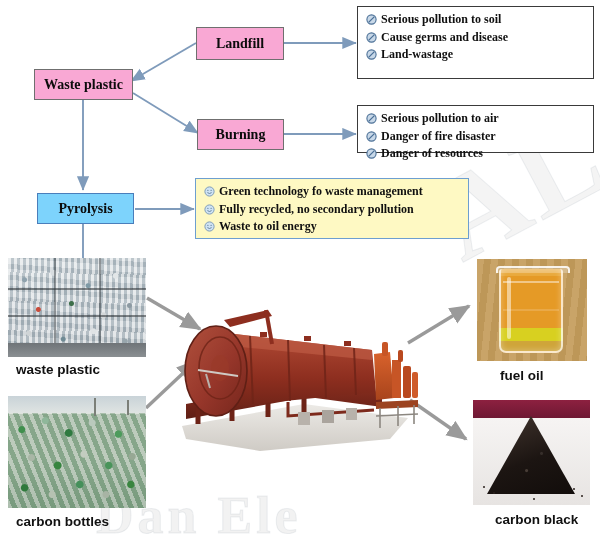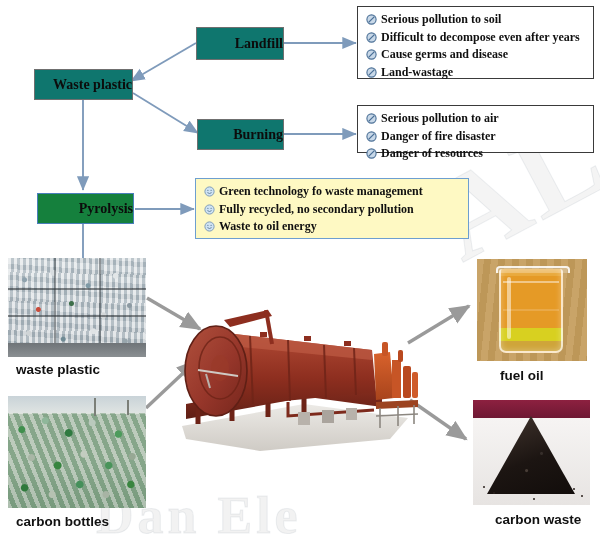--- a/index.html
+++ b/index.html
@@ -33,28 +33,26 @@
     position:absolute;
     box-sizing:border-box;
     display:flex;align-items:center;justify-content:center;
     font-family:"Liberation Serif",serif;
     font-weight:700;
     color:#0c0c0c;
     text-align:center;
     line-height:1.1;
   }
   .node-plain{
-    background:#0f766e;
+    background:#f9a8d4;
     border:1.6px solid #6f6f6f;
-    justify-content:flex-end;
   }
   .node-blue{
-    background:#15803d;
+    background:#7dd3fc;
     border:1.6px solid #4a7ebb;
-    justify-content:flex-end;
   }
   .listbox{
     position:absolute;
     box-sizing:border-box;
     border:1.6px solid #3a3a3a;
     background:#ffffff;
     padding:6px 8px 6px 8px;
   }
   .listbox-blue{
     border:1.6px solid #6d9fd0;
@@ -242,29 +240,20 @@
   <div class="listbox" style="left:357px;top:6px;width:237px;height:73px;">
     <ul>
       <li>
         <span class="bullet bullet-ban">
           <svg width="11" height="11" viewBox="0 0 11 11">
               <circle cx="5.5" cy="5.5" r="4.6" fill="#c8d8e8" stroke="#4a6f96" stroke-width="1.1"></circle>
               <line x1="2.6" y1="8.4" x2="8.4" y2="2.6" stroke="#4a6f96" stroke-width="1.3"></line>
             </svg>
         </span>
         <span>Serious pollution to soil</span>
-      </li>
-      <li>
-        <span class="bullet bullet-ban">
-          <svg width="11" height="11" viewBox="0 0 11 11">
-              <circle cx="5.5" cy="5.5" r="4.6" fill="#c8d8e8" stroke="#4a6f96" stroke-width="1.1"></circle>
-              <line x1="2.6" y1="8.4" x2="8.4" y2="2.6" stroke="#4a6f96" stroke-width="1.3"></line>
-            </svg>
-        </span>
-        <span>Difficult to decompose even after years</span>
       </li>
       <li>
         <span class="bullet bullet-ban">
           <svg width="11" height="11" viewBox="0 0 11 11">
               <circle cx="5.5" cy="5.5" r="4.6" fill="#c8d8e8" stroke="#4a6f96" stroke-width="1.1"></circle>
               <line x1="2.6" y1="8.4" x2="8.4" y2="2.6" stroke="#4a6f96" stroke-width="1.3"></line>
             </svg>
         </span>
         <span>Cause germs and disease</span>
       </li>
@@ -458,15 +447,15 @@
   <div class="photo ph-carbon" style="left:473px;top:400px;width:117px;height:105px;">
     <div class="band"></div>
     <div class="table"></div>
     <div class="heap" style="left:14px;top:16px;width:88px;height:78px;"></div>
     <div class="speck" style="left:10px;top:86px;"></div>
     <div class="speck" style="left:20px;top:92px;"></div>
     <div class="speck" style="left:100px;top:88px;"></div>
     <div class="speck" style="left:108px;top:95px;"></div>
     <div class="speck" style="left:60px;top:98px;"></div>
   </div>
-  <div class="caption" style="left:495px;top:512px;">carbon waste</div>
+  <div class="caption" style="left:495px;top:512px;">carbon black</div>
 
 </div>
 
 </body></html>

